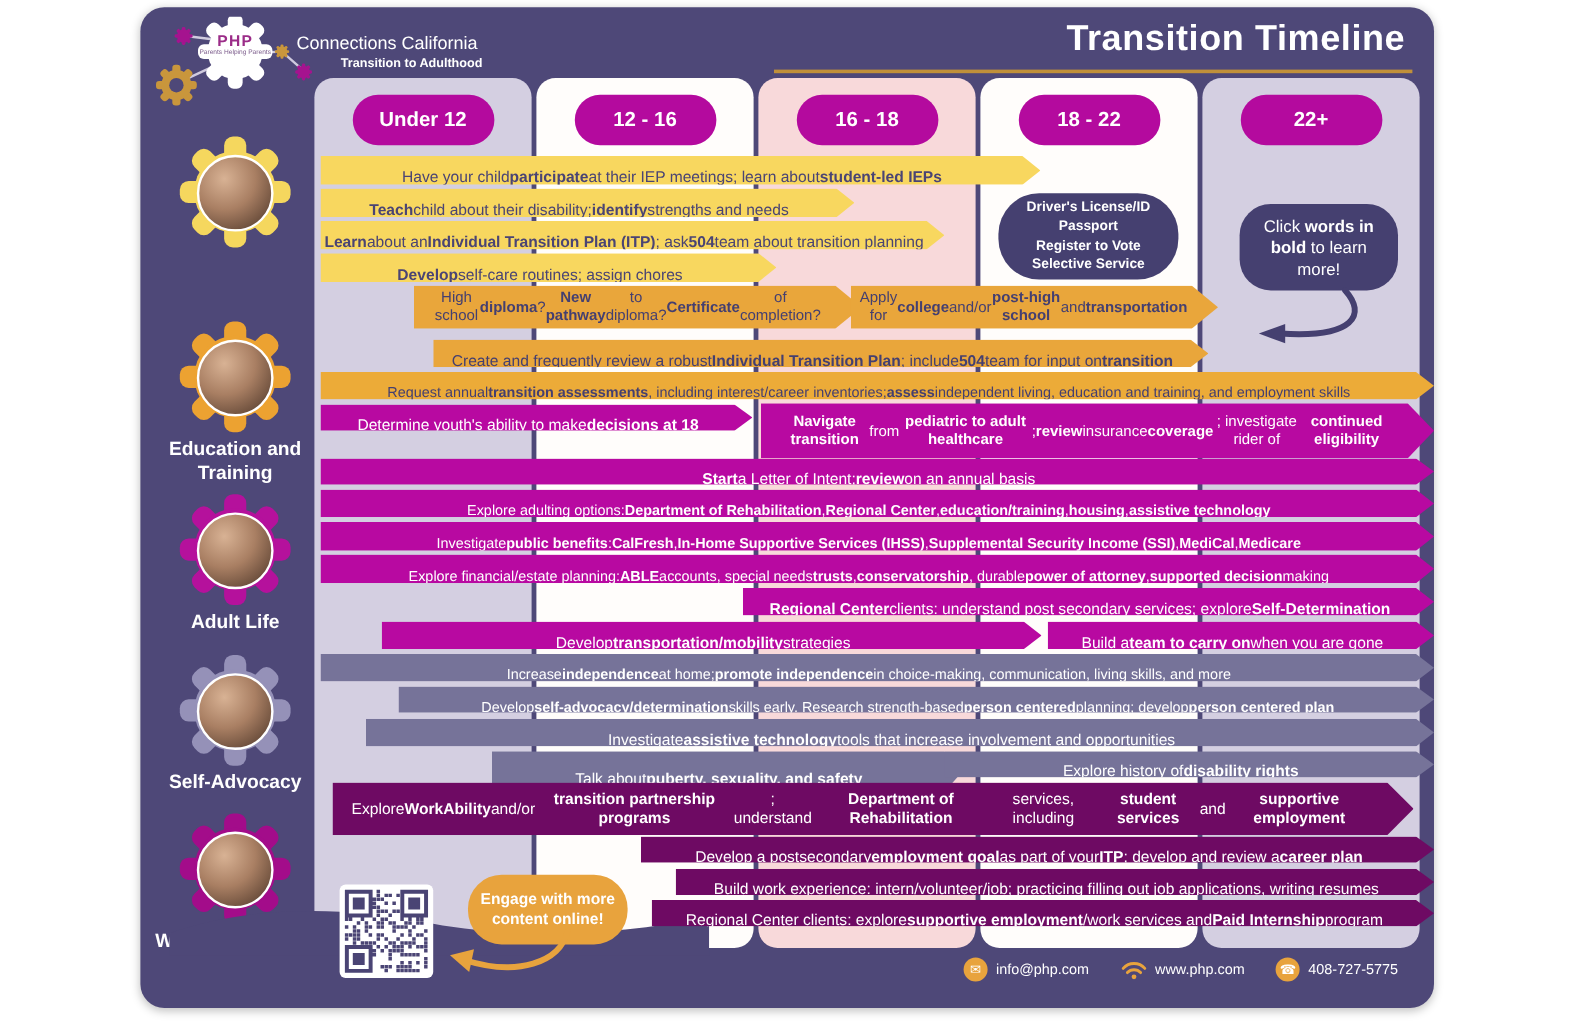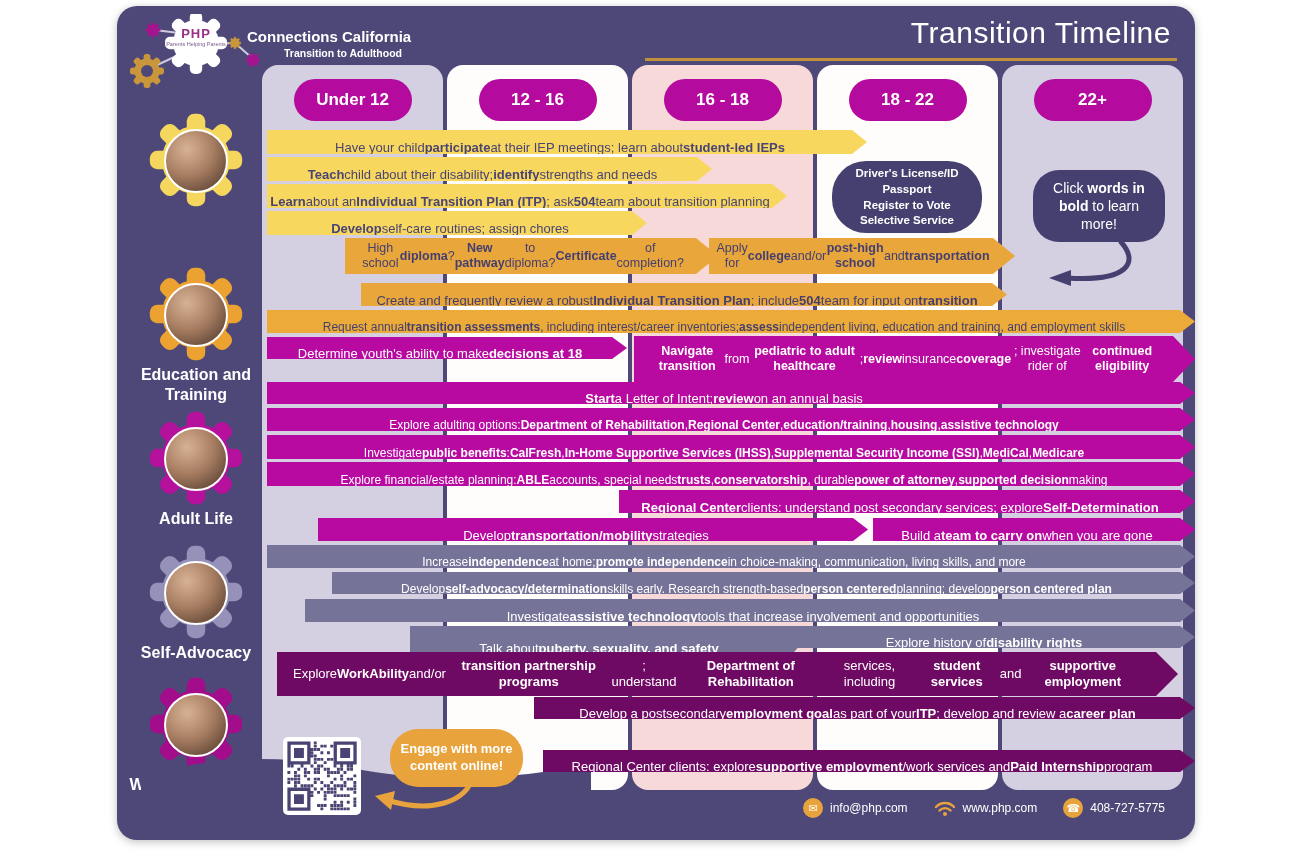--- a/index.html
+++ b/index.html
@@ -1,23 +1,23 @@
 <!DOCTYPE html>
 <html><head>
 <meta charset="utf-8">
 <style>
   html,body{margin:0;padding:0}
   body{width:1312px;height:857px;background:#ffffff;position:relative;overflow:hidden;
        font-family:"Liberation Sans",sans-serif;-webkit-font-smoothing:antialiased}
   .poster{position:absolute;left:117px;top:6px;width:1078px;height:834px;background:#4e4878;
           border-radius:20px;overflow:hidden;box-shadow:0 2px 8px rgba(0,0,0,.25)}
   
-  .title{position:absolute;right:24px;top:10px;color:#fff;font-size:30px;font-weight:400;letter-spacing:.5px;z-index:8}
+  .title{position:absolute;right:24px;top:10px;color:#fff;font-size:30px;font-weight:700;letter-spacing:.5px;z-index:8}
   .title-underline{position:absolute;left:528px;right:18px;top:52px;height:3px;background:#c0903a;z-index:8}
-  .program{position:absolute;left:130px;top:22px;color:#fff;font-size:15px;font-weight:700;z-index:8}
+  .program{position:absolute;left:130px;top:22px;color:#fff;font-size:15px;font-weight:400;z-index:8}
   .program-sub{position:absolute;left:167px;top:41px;color:#fff;font-size:10.5px;font-weight:700;z-index:8}
   .logo-decor{position:absolute;left:8px;top:8px;z-index:7}
   .php-text{position:absolute;left:44px;top:20px;width:70px;text-align:center;z-index:8;pointer-events:none}
   .php-acro{color:#9b2c88;font-size:13px;font-weight:700;letter-spacing:1px}
   .php-sub{color:#7a5a8a;font-size:5.5px;line-height:1.1}
   
   .col{position:absolute;top:59px;height:725px;width:181px;border-radius:16px;z-index:1}
   .pill{position:absolute;left:50%;transform:translateX(-50%);top:14px;width:118px;height:42px;border-radius:26px;
         background:#b40a9e;color:#fff;font-size:17px;font-weight:700;display:flex;align-items:center;justify-content:center;z-index:2}
   
@@ -325,20 +325,23 @@
       <b>supportive employment</b>
     </div>
   <div class="row plum" style="left:417px;top:691px;width:661px;height:22px">
       <span>Develop a postsecondary </span>
       <b>employment goal</b>
       <span> as part of your </span>
       <b>ITP</b>
       <span>; develop and review a </span>
       <b>career plan</b>
     </div>
+  <div class="row plum" style="left:446px;top:718px;width:632px;height:22px">
+      <span>Build work experience: intern/volunteer/job; practicing filling out job applications, writing resumes</span>
+    </div>
   <div class="row plum" style="left:426px;top:744px;width:652px;height:22px">
       <span>Regional Center clients: explore </span>
       <b>supportive employment</b>
       <span>/work services and </span>
       <b>Paid Internship</b>
       <span> program</span>
     </div>
 
   <div class="milestones">
     <div>Driver's License/ID</div>

